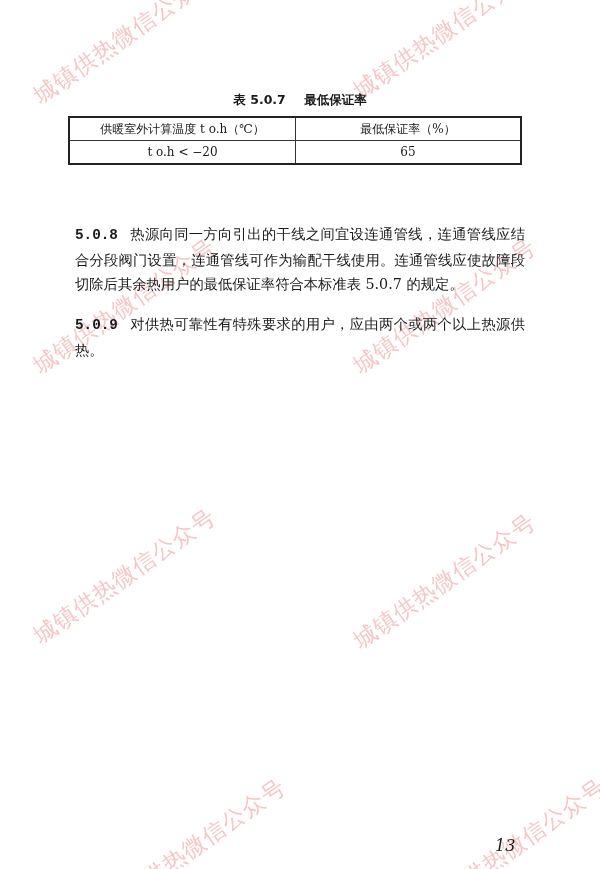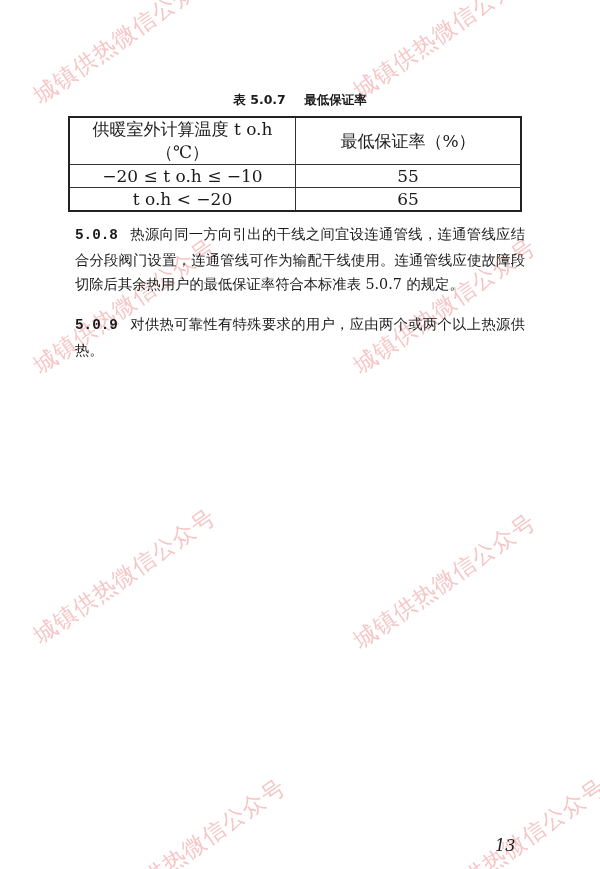--- a/index.html
+++ b/index.html
@@ -5,21 +5,21 @@
   html, body { margin:0; padding:0; }
   body { width:600px; height:869px; background:#ffffff; position:relative; overflow:hidden;
          font-family:"DejaVu Serif", serif; color:#1a1a1a; }
   .wm { position:absolute; color:#f3b3b3; opacity:0.75; font-family:"DejaVu Sans", sans-serif;
         font-size:23px; letter-spacing:1px; transform:rotate(-35deg); transform-origin:left bottom;
         white-space:nowrap; pointer-events:none; z-index:1; }
   .caption { position:absolute; top:92px; left:0; width:600px; text-align:center;
              font-family:"DejaVu Sans", sans-serif; font-weight:bold; font-size:12.5px; z-index:2; }
   .caption .num { margin-right:14px; }
   table.t { position:absolute; top:116px; left:68px; width:454px; border-collapse:collapse;
-            font-size:17px; z-index:2; }
+            font-size:12px; z-index:2; }
   table.t td, table.t th { border:1px solid #333; height:22px; text-align:center; font-weight:normal; padding:0; }
   table.t { border:2px solid #222; }
   table.t th { border-bottom:1px solid #333; }
   table.t .c1 { width:225px; }
   .para { position:absolute; left:75px; width:450px; font-size:14.3px; line-height:24.5px;
           z-index:2; text-align:justify; }
   .para .sec { font-family:Liberation Mono, monospace; font-weight:bold; margin-right:12px; }
   .pageno { position:absolute; top:836px; left:495px; font-size:16px; font-style:italic; z-index:2; }
 </style>
 </head>
@@ -39,24 +39,20 @@
   <span>最低保证率</span>
 </div>
 
 <table class="t">
   <tbody>
       <tr>
     <th class="c1">供暖室外计算温度 t o.h（℃）</th>
     <th>最低保证率（%）</th>
   </tr>
   <tr>
-    <td>−20 ≤ t o.h ≤ −10</td>
-    <td>55</td>
-  </tr>
-  <tr>
     <td>t o.h &lt; −20</td>
     <td>65</td>
   </tr>
 </tbody>
   </table>
 
 <div class="para" style="top:222px;">
   <span class="sec">5.0.8</span><span>热源向同一方向引出的干线之间宜设连通管线，连通管线应结合分段阀门设置，连通管线可作为输配干线使用。连通管线应使故障段切除后其余热用户的最低保证率符合本标准表 5.0.7 的规定。</span>
 </div>
 

